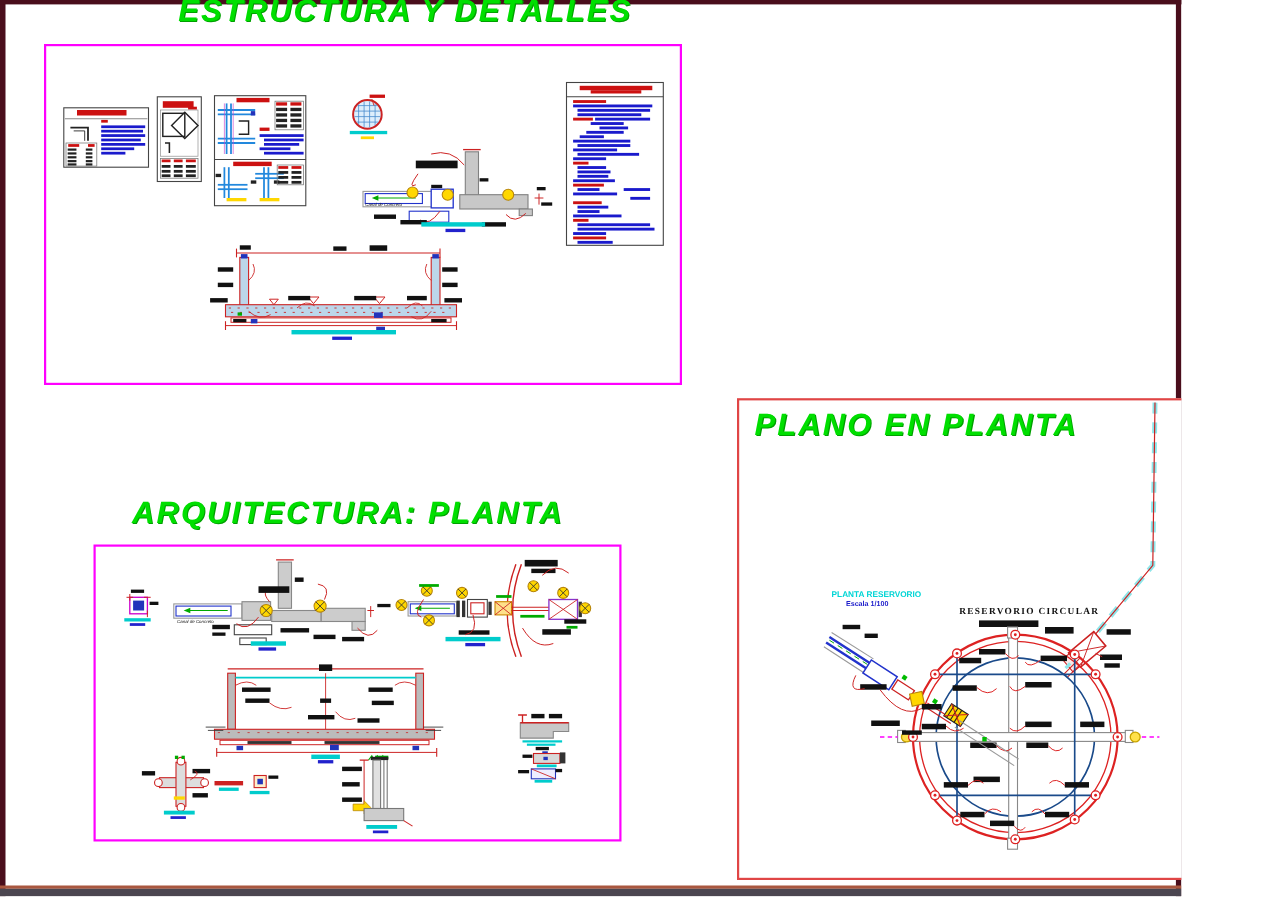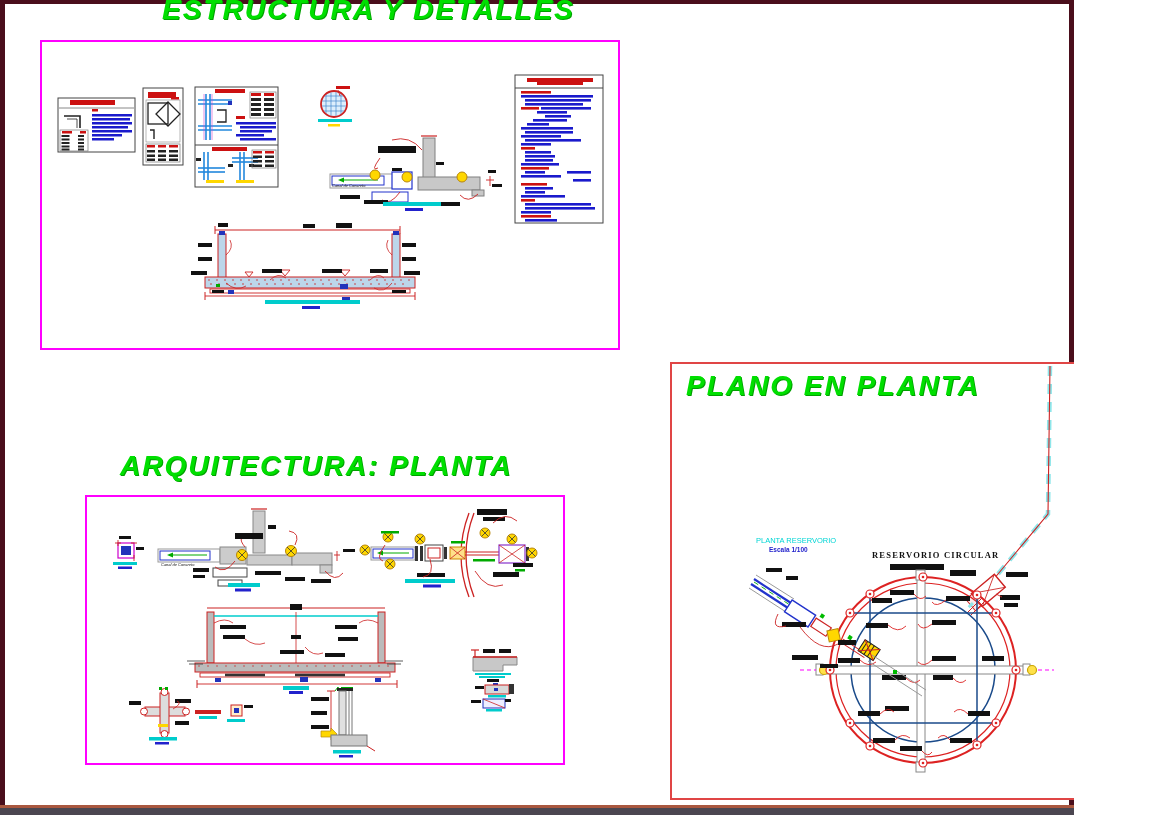--- a/index.html
+++ b/index.html
@@ -13,21 +13,21 @@
   #bottom-bar{position:absolute;left:0;right:0;bottom:0;height:7px;background:#4b4650;}
   .sheet-title{position:absolute;color:#00df00;font-weight:bold;font-style:italic;
                font-size:28px;letter-spacing:2px;white-space:nowrap;
                text-shadow:1px 1px 0 #00a000;}
   .frame-box{position:absolute;box-sizing:border-box;background:#fff;}
   #box-estructura{left:40px;top:40px;width:580px;height:310px;border:2px solid #ff00ff;}
   #box-arquitectura{left:85px;top:495px;width:480px;height:270px;border:2px solid #ff00ff;}
   #box-planta{left:670px;top:362px;width:475px;height:438px;border:2px solid #e04545;}
   .frame-box svg{position:absolute;left:-2px;top:-2px;}
   .cadtxt{position:absolute;white-space:nowrap;}
-  #planta-reservorio-label{left:84px;top:172px;color:#00d5d5;font-size:7.5px;font-weight:normal;}
+  #planta-reservorio-label{left:84px;top:172px;color:#00d5d5;font-size:7.5px;font-weight:bold;}
   #escala-label{left:97px;top:182px;color:#2222cc;font-size:6.5px;font-weight:bold;}
   #reservorio-circular-label{left:200px;top:186px;color:#111;font-size:8.5px;
       font-family:"Liberation Serif",serif;font-weight:600;letter-spacing:1.2px;}
   #title-planta{left:14px;top:6px;}
 </style>
 </head>
 <body>
 
 <div id="stage">
 

